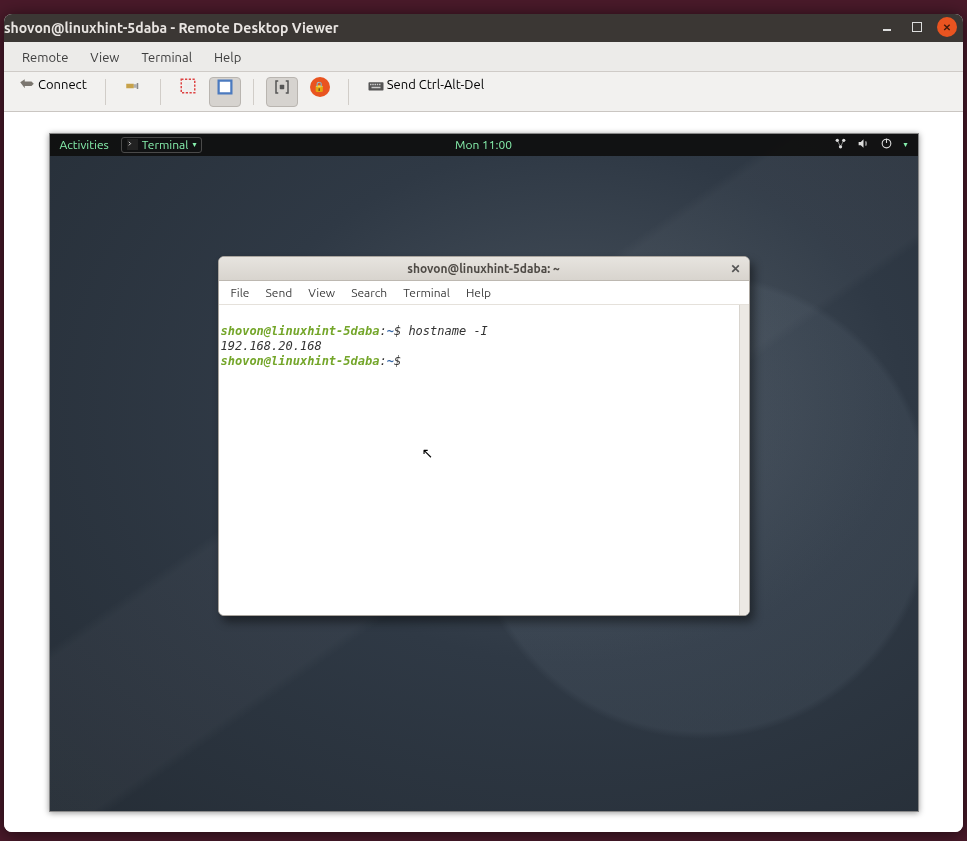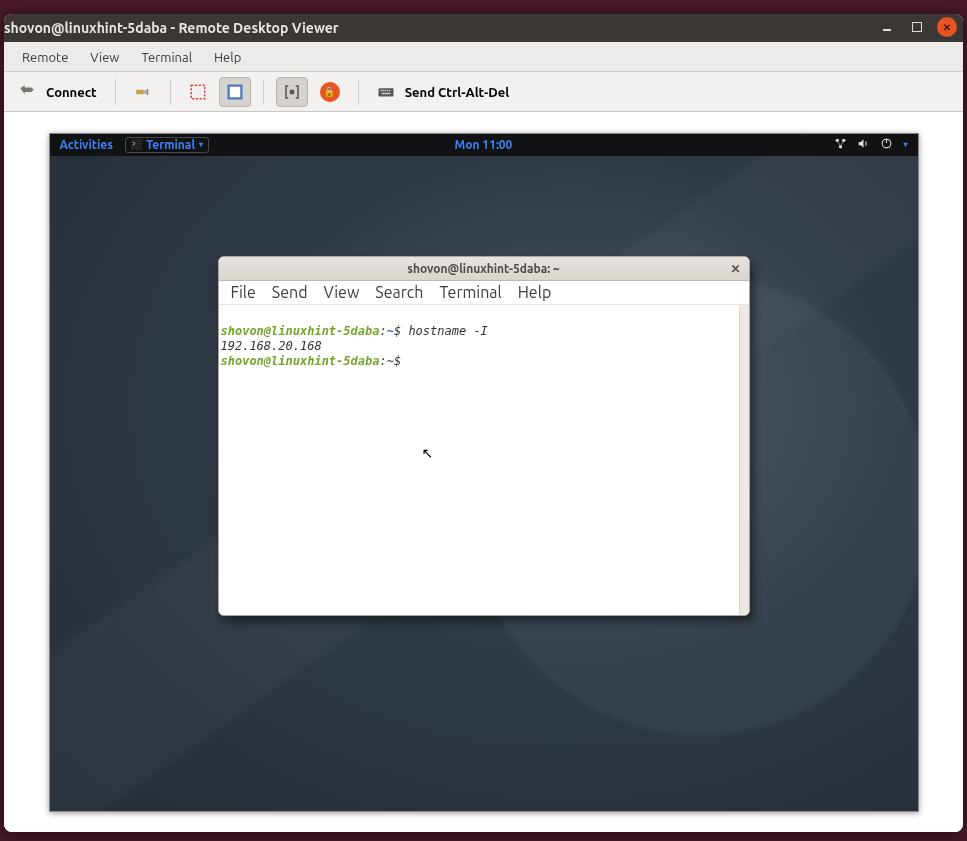--- a/index.html
+++ b/index.html
@@ -68,25 +68,24 @@
     height: 40px;
     background: #f2f1ef;
     border-bottom: 1px solid #cac6c2;
     display: flex; align-items: center;
     padding: 0 8px;
     gap: 6px;
   }
   .tbtn {
     height: 30px; min-width: 30px;
     border-radius: 4px;
-    display: flex; align-items: center; justify-content: center;
+    display: flex; justify-content: center;
     padding: 0 6px;
-    gap: 10px;
+    gap: 2px;
     cursor: pointer;
-    font-weight: bold;
   }
   .tbtn.pressed { background: #d6d3cf; border:1px solid #b9b5b0;}
   .sep { width:1px; height:26px; background:#d1cdc8; margin:0 6px;}
   .icon { width:18px; height:18px; display:block; }
   .icon.lock {
     width:20px;height:20px;border-radius:50%;
     background:#e95420;display:flex;align-items:center;justify-content:center;
   }
   .icon.lock::after{content:"🔒";font-size:10px;}
 
@@ -108,24 +107,24 @@
   .remote-desktop::before{
     content:"";position:absolute;inset:0;
     background:
       radial-gradient(circle at 75% 55%, rgba(120,135,150,0.12) 0 30%, transparent 31%),
       linear-gradient(145deg, transparent 40%, rgba(255,255,255,0.03) 41% 55%, transparent 56%);
   }
   .gnome-top {
     position: absolute; top:0; left:0; right:0;
     height: 22px;
     background: rgba(15,15,15,0.92);
-    color:#3b82f6;
+    color:#86efac;
     display:flex; align-items:center;
     font-size:12px;
-    font-weight:700;
+    font-weight:400;
     padding: 0 10px;
   }
   .gnome-top .left { display:flex; gap:12px; align-items:center;}
   .app-dd { display:flex; align-items:center; gap:4px; border:1px solid #4a4a4a; border-radius:3px; padding:0 5px; height:16px;}
   .gnome-top .center { position:absolute; left:0; right:0; text-align:center; pointer-events:none;}
   .gnome-top .right { margin-left:auto; display:flex; gap:10px; align-items:center; font-size:11px;}
 
   
   .term-window {
     position: absolute;
@@ -150,21 +149,21 @@
   .term-close {
     position:absolute; right:4px; top:3px;
     width:18px;height:18px;border-radius:3px;
     display:flex;align-items:center;justify-content:center;
     color:#555;cursor:pointer;
   }
   .term-menu {
     height: 24px;
     display:flex; align-items:center;
     padding: 0 4px; gap: 0;
-    font-size:16px; color:#3d3d3d;
+    font-size:12px; color:#3d3d3d;
     border-bottom:1px solid #e5e1db;
   }
   .term-menu span{padding:3px 8px;cursor:pointer;}
   .term-body {
     flex:1;
     background:#fff;
     font-family: "DejaVu Sans Mono","Courier New",monospace;
     font-size:12px;
     line-height:1.25;
     padding: 4px 2px;

